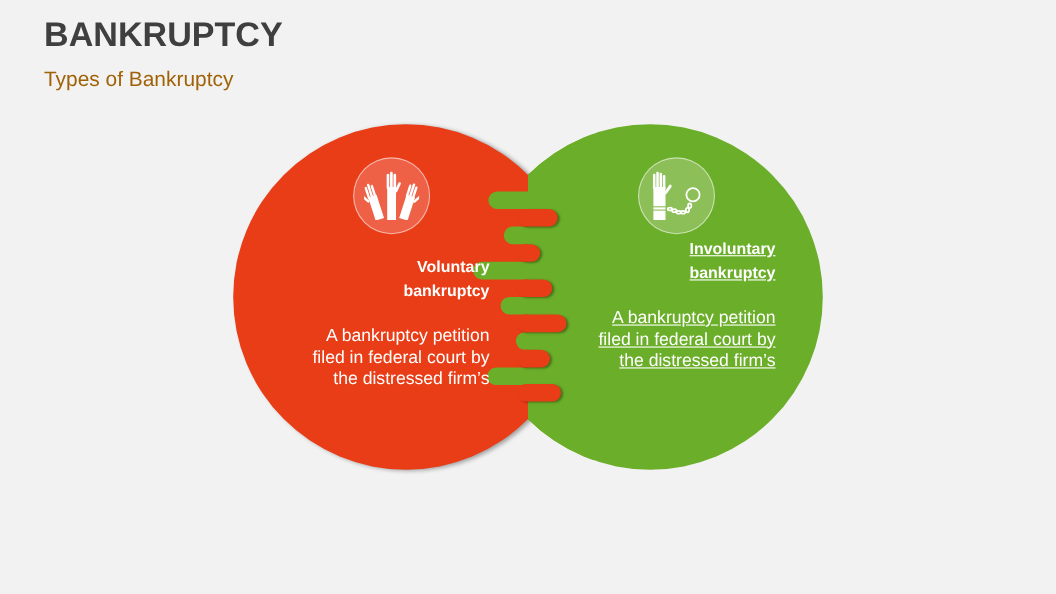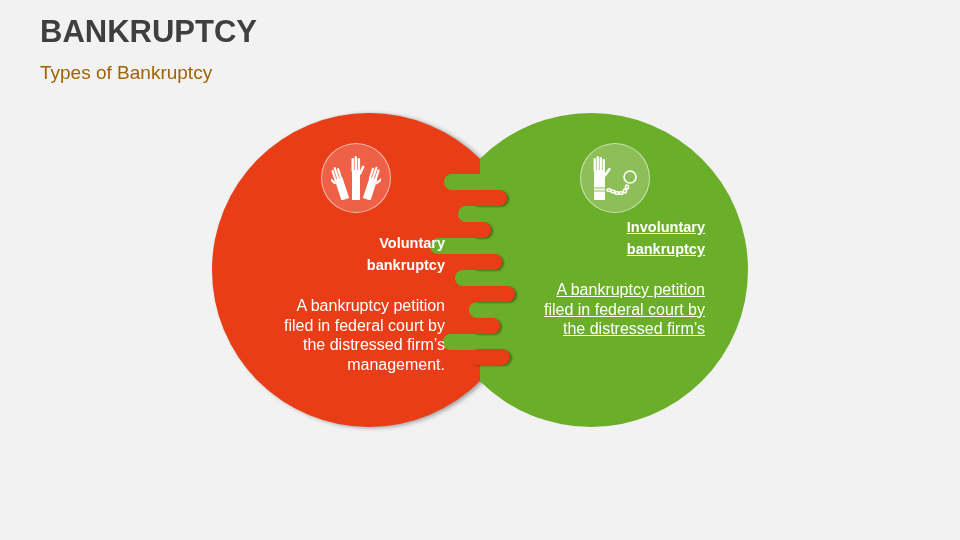--- a/index.html
+++ b/index.html
@@ -142,21 +142,20 @@
 
 <div class="card-text left">
   <div class="card-heading">
     <div>Voluntary</div>
     <div>bankruptcy</div>
   </div>
   <div class="card-body">
     <div>A bankruptcy petition</div>
     <div>filed in federal court by</div>
     <div>the distressed firm’s</div>
-    <div>management.</div>
   </div>
 </div>
 
 <div class="card-text right">
   <div class="card-heading">
     <div>Involuntary</div>
     <div>bankruptcy</div>
   </div>
   <div class="card-body">
     <div>A bankruptcy petition</div>

